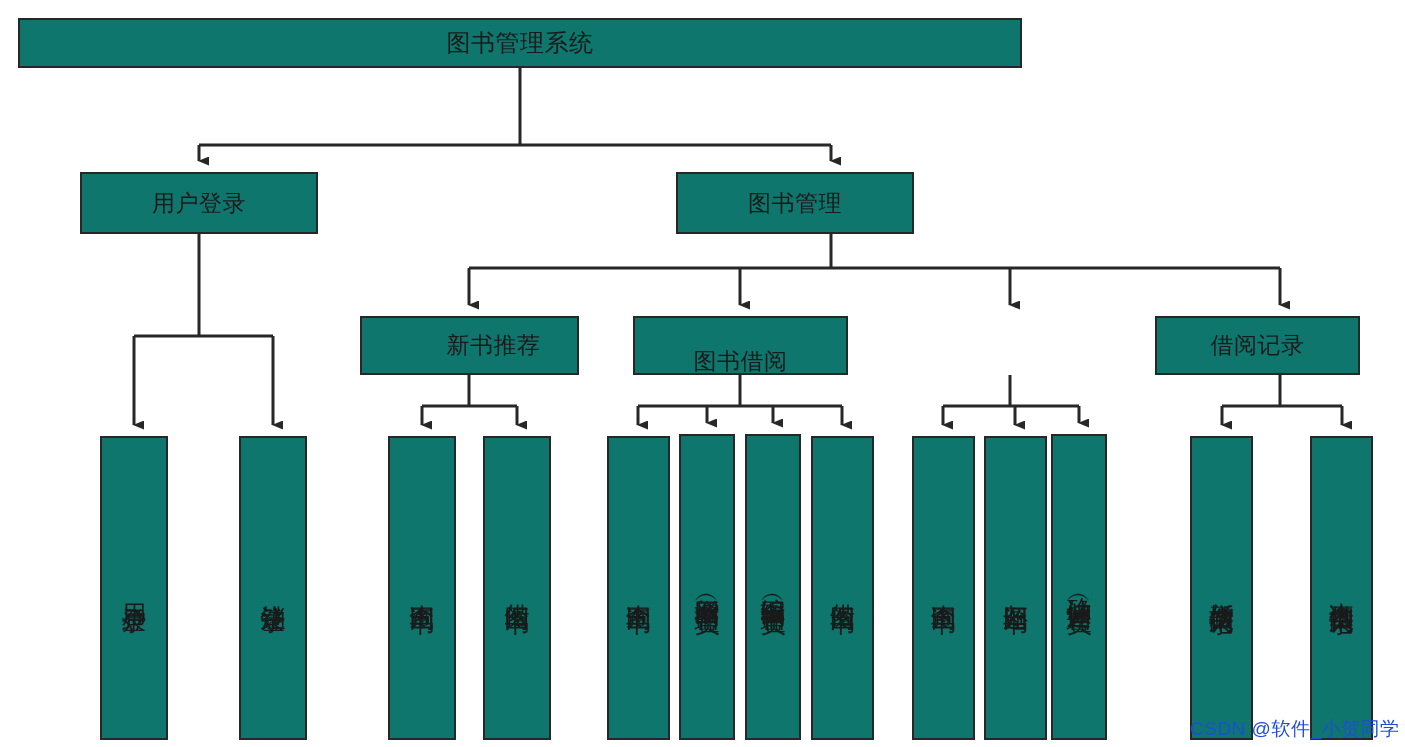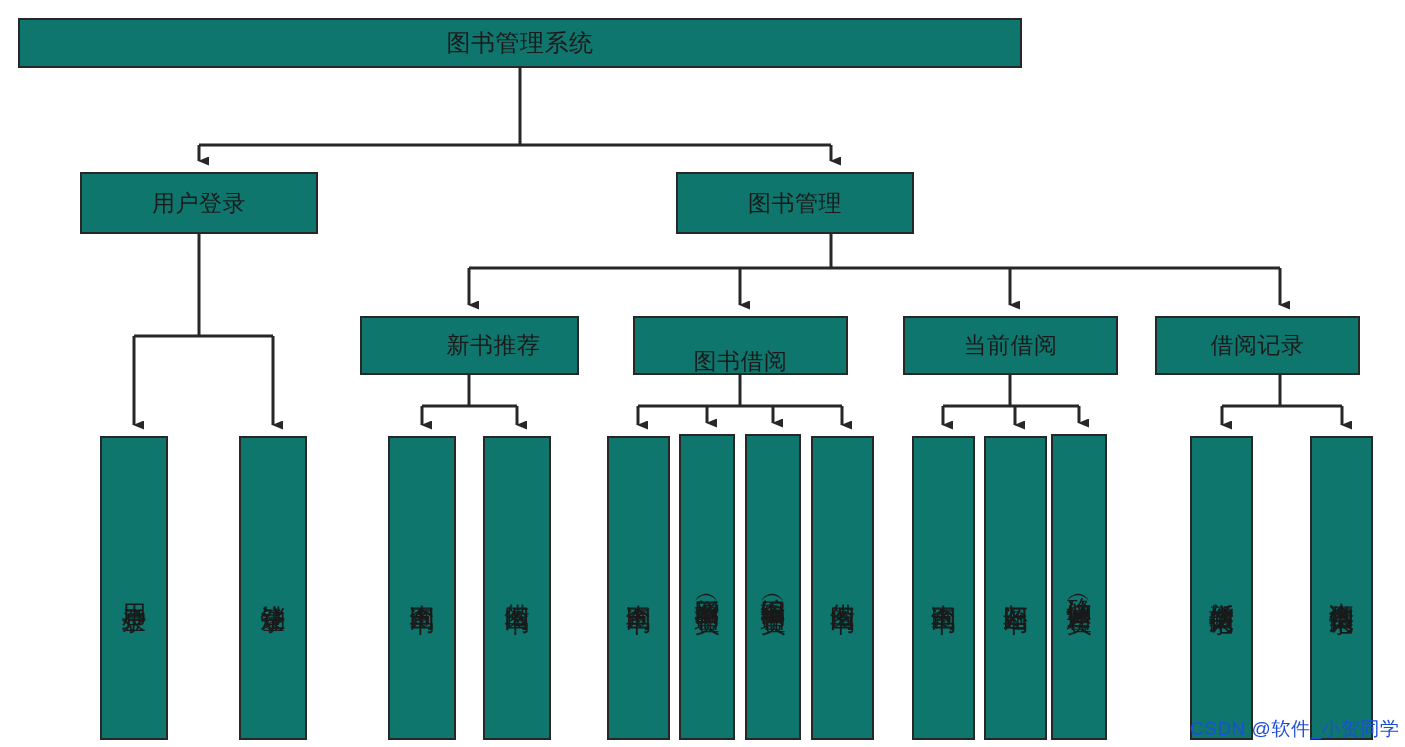--- a/index.html
+++ b/index.html
@@ -138,23 +138,20 @@
   <div class="node horiz" style="left: 676px; top: 172px; width: 238px; height: 62px; border-color: rgb(39, 39, 39); color: rgb(26, 26, 26);">
     <span class="node-label">图书管理</span>
   </div>
 
   <div class="node horiz" style="left: 360px; top: 316px; width: 219px; height: 59px; border-color: rgb(39, 39, 39); color: rgb(26, 26, 26); padding-left: 48px;">
     <span class="node-label">新书推荐</span>
   </div>
   <div class="node horiz" style="left: 633px; top: 316px; width: 215px; height: 59px; border-color: rgb(39, 39, 39); color: rgb(26, 26, 26); align-items: flex-end;">
     <span class="node-label">图书借阅</span>
   </div>
-  <div class="node horiz" style="left: 903px; top: 316px; width: 215px; height: 59px; border-color: rgb(39, 39, 39); color: rgb(26, 26, 26);">
-    <span class="node-label">当前借阅</span>
-  </div>
   <div class="node horiz" style="left: 1155px; top: 316px; width: 205px; height: 59px; border-color: rgb(39, 39, 39); color: rgb(26, 26, 26);">
     <span class="node-label">借阅记录</span>
   </div>
 
   <div class="node vert" style="left: 100px; top: 436px; width: 68px; height: 304px; border-color: rgb(39, 39, 39); color: rgb(26, 26, 26);">
     <span class="node-label">用户登录</span>
   </div>
   <div class="node vert" style="left: 239px; top: 436px; width: 68px; height: 304px; border-color: rgb(39, 39, 39); color: rgb(26, 26, 26);">
     <span class="node-label">注销登录</span>
   </div>

